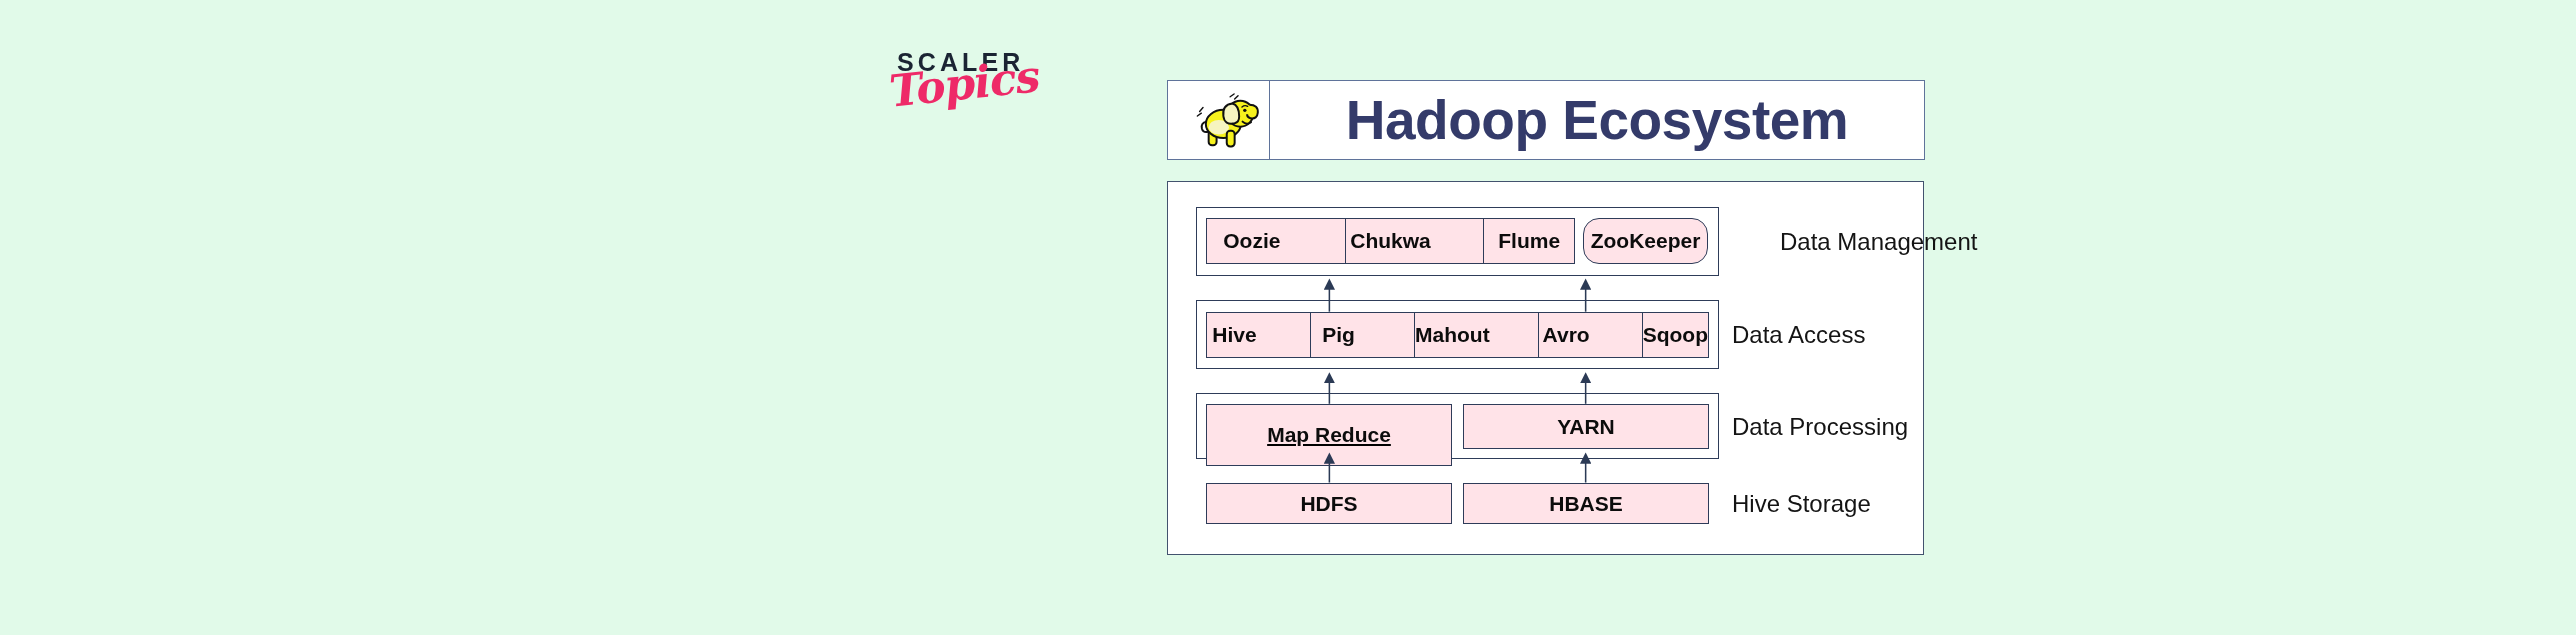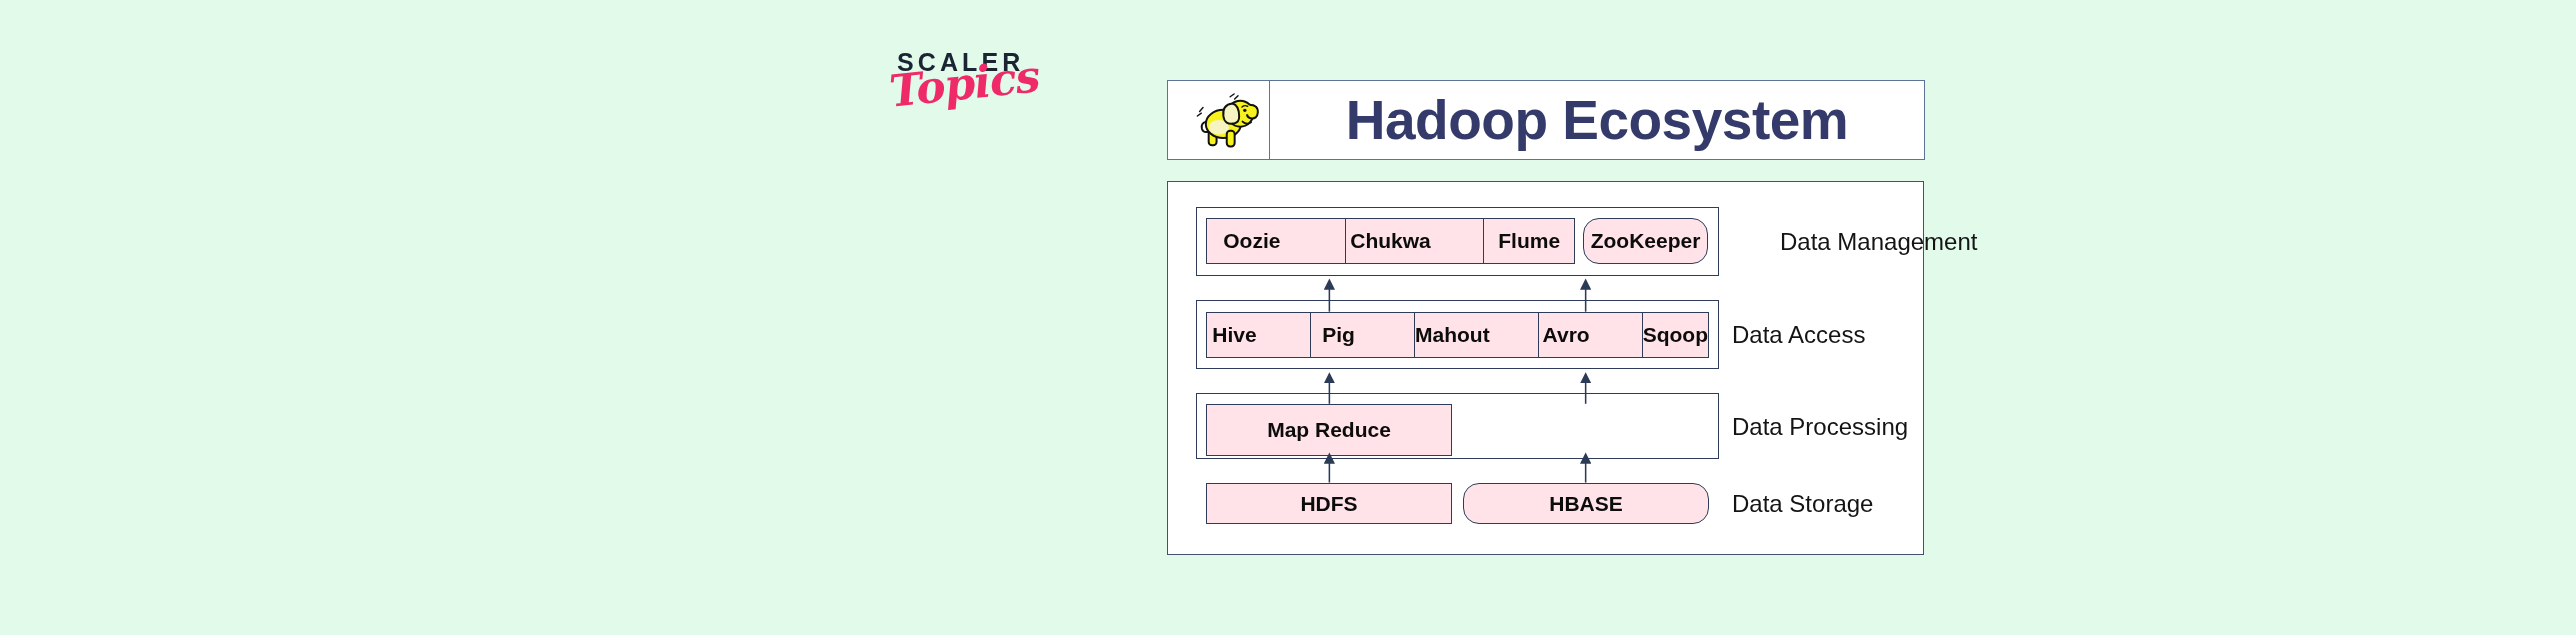--- a/index.html
+++ b/index.html
@@ -97,24 +97,24 @@
   .pgroup {
     position: absolute;
     display: flex;
     box-sizing: border-box;
     border: 1.5px solid #2e3c59;
     background: #ffe3e8;
   }
   .g-mgmt-a   { left: 38px;  top: 36px;  width: 369px; height: 46px; }
   .g-mgmt-b   { left: 415px; top: 36px;  width: 125px; height: 46px; border-radius: 16px; }
   .g-access   { left: 38px;  top: 130px; width: 503px; height: 46px; }
-  .g-mapred   { left: 38px;  top: 222px; width: 246px; height: 52px; }
+  .g-mapred   { left: 38px;  top: 222px; width: 246px; height: 62px; text-decoration: underline; }
   .g-yarn     { left: 295px; top: 222px; width: 246px; height: 45px; }
   .g-hdfs     { left: 38px;  top: 301px; width: 246px; height: 41px; }
-  .g-hbase    { left: 295px; top: 301px; width: 246px; height: 41px; border-radius: 16px; }
+  .g-hbase    { left: 295px; top: 301px; width: 246px; height: 41px; }
 
   .cell {
     flex: 1;
     display: flex;
     align-items: center;
     justify-content: center;
     font-weight: bold;
     font-size: 21px;
     color: #0c0c0c;
     white-space: nowrap;
@@ -207,29 +207,32 @@
       <div class="cell">Mahout</div>
       <div class="cell">Avro</div>
       <div class="cell">Sqoop</div>
     </div>
     <div class="row-label lbl-access">Data Access</div>
 
     <div class="subbox sub-processing"></div>
     <div class="pgroup g-mapred">
       <div class="cell">Map Reduce</div>
     </div>
+    <div class="pgroup g-yarn">
+      <div class="cell">YARN</div>
+    </div>
     <div class="row-label lbl-processing">Data Processing</div>
 
     <div class="pgroup g-hdfs">
       <div class="cell">HDFS</div>
     </div>
     <div class="pgroup g-hbase">
       <div class="cell">HBASE</div>
     </div>
-    <div class="row-label lbl-storage">Data Storage</div>
+    <div class="row-label lbl-storage">Hive Storage</div>
 
     <svg class="arrows-svg" width="754" height="370" viewBox="0 0 1464 719">
       <defs>
         <marker id="ah" viewBox="0 0 20 20" markerWidth="22" markerHeight="22" refX="15" refY="10" orient="auto" markerUnits="userSpaceOnUse">
           <path d="M0 0 L20 10 L0 20 Z" fill="#2b3a55"></path>
         </marker>
       </defs>
       <line x1="313" y1="584" x2="313" y2="531" stroke="#2b3a55" stroke-width="3" marker-end="url(#ah)"></line>
       <line x1="811" y1="584" x2="811" y2="531" stroke="#2b3a55" stroke-width="3" marker-end="url(#ah)"></line>
       <line x1="313" y1="431" x2="313" y2="375" stroke="#2b3a55" stroke-width="3" marker-end="url(#ah)"></line>

